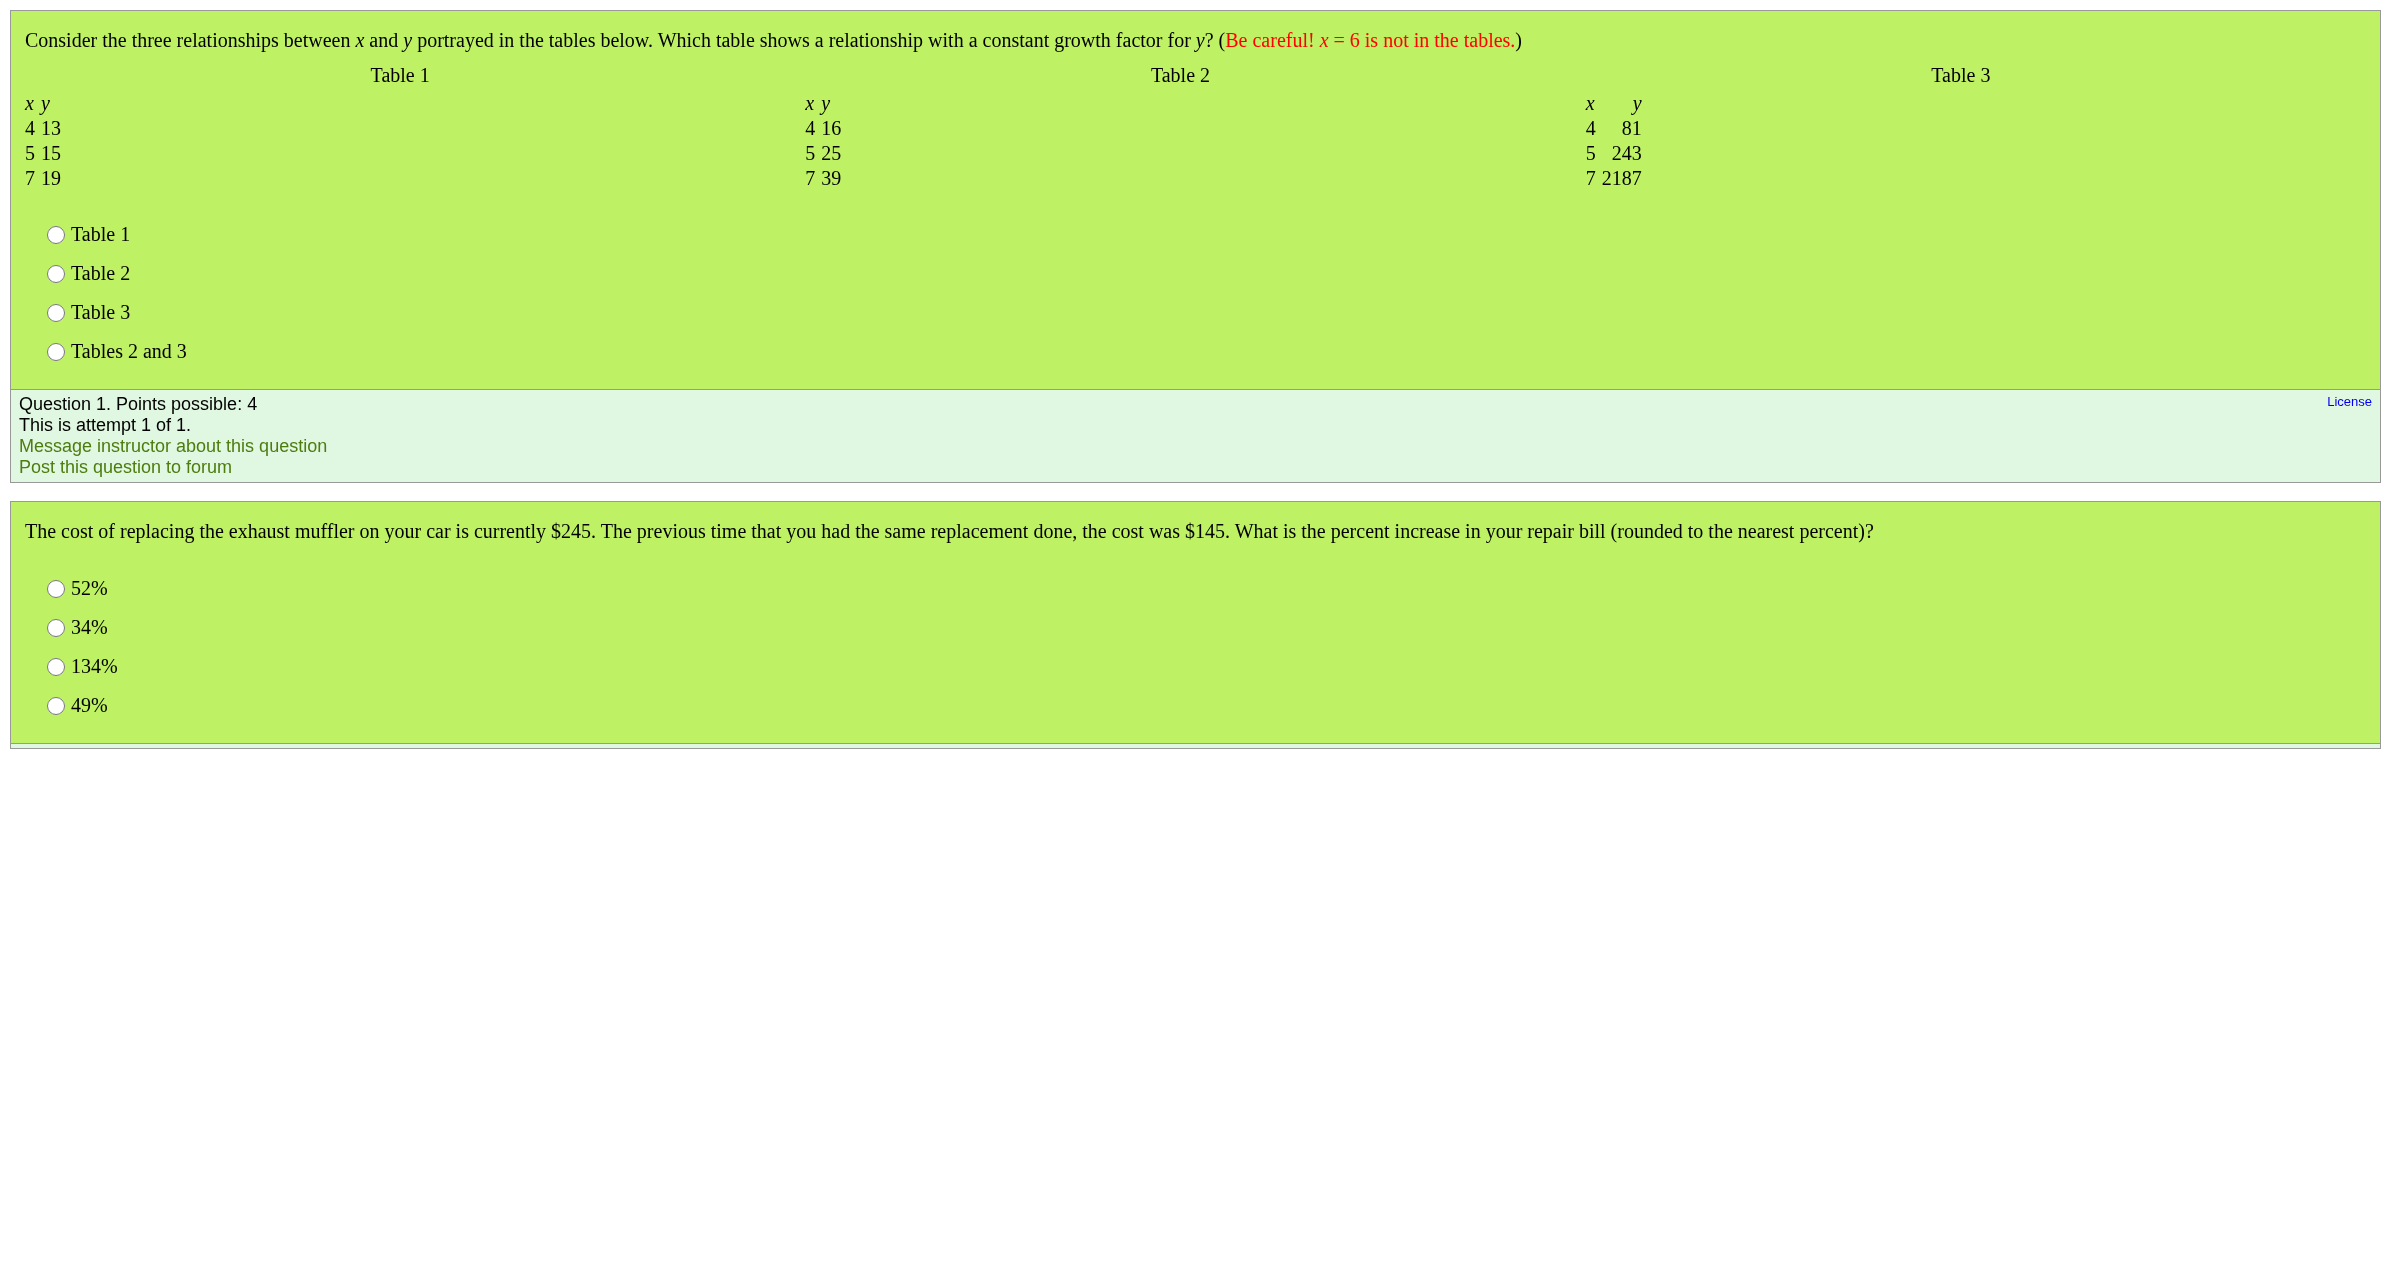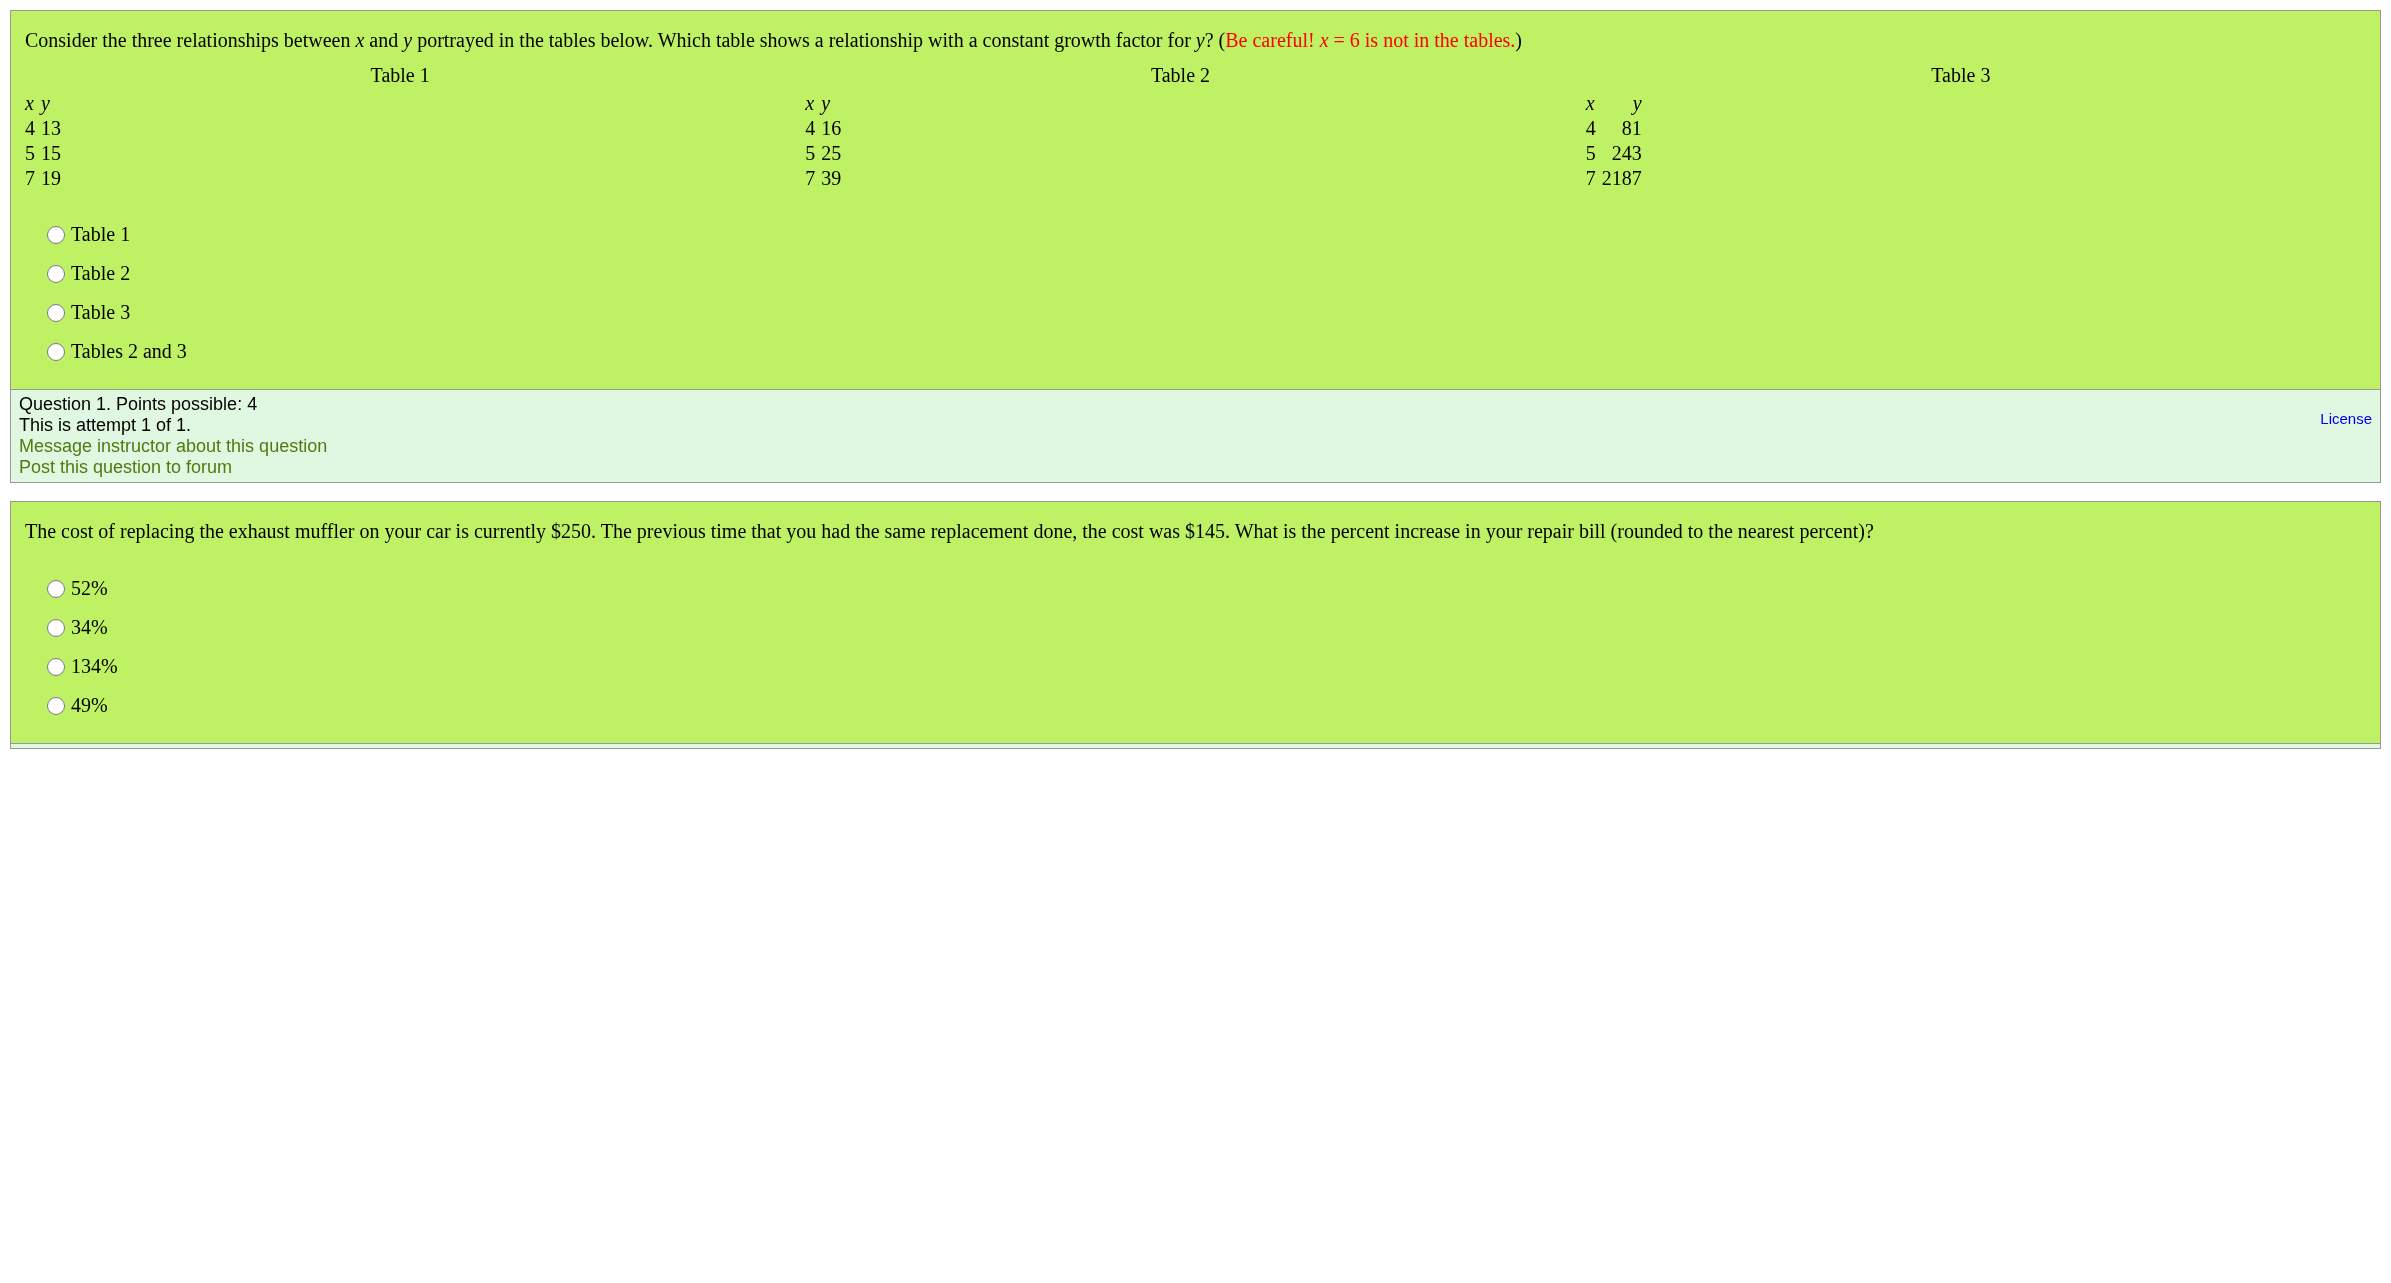--- a/index.html
+++ b/index.html
@@ -22,24 +22,23 @@
     font-family: "Trebuchet MS", Verdana, sans-serif;
     font-size: 18px;
     padding: 4px 8px;
     margin-bottom: 18px;
     position: relative;
   }
   .license-link {
     position: absolute;
     right: 8px;
     top: 4px;
-    font-size: 15px;
+    font-size: 13px;
     color: #0000ee;
     cursor: pointer;
-    margin-top: 16px;
   }
   a.ww-link { color: #4d7c0f; text-decoration: none; cursor:pointer; }
   .prompt { margin: 4px 0 10px 0; line-height: 1.35; }
   .warn { color: red; }
   .mathvar { font-family: "Times New Roman", serif; font-style: italic; }
   .tables-row { display: flex; width: 100%; }
   .table-col { flex: 1 1 0; padding-right: 30px; }
   .table-title { text-align: center; margin-bottom: 4px; }
   table.data { border-collapse: collapse; font-size: 20px; }
   table.data td { padding: 1px 6px 1px 0; text-align: left; white-space: nowrap; }
@@ -153,21 +152,21 @@
 
 <div class="feedback-box">
   <span class="license-link">License</span>
   <div>Question 1. Points possible: 4</div>
   <div>This is attempt 1 of 1.</div>
   <div><a class="ww-link">Message instructor about this question</a></div>
   <div><a class="ww-link">Post this question to forum</a></div>
 </div>
 
 <div class="question-box">
-  <div class="prompt">The cost of replacing the exhaust muffler on your car is currently $250. The previous time that you had the same replacement done, the cost was $145. What is the percent increase in your repair bill (rounded to the nearest percent)?</div>
+  <div class="prompt">The cost of replacing the exhaust muffler on your car is currently $245. The previous time that you had the same replacement done, the cost was $145. What is the percent increase in your repair bill (rounded to the nearest percent)?</div>
 
   <div class="choices">
     <label class="choice-row">
       <input type="radio" name="q2" style="">
       <span>52%</span>
     </label>
     <label class="choice-row">
       <input type="radio" name="q2" style="">
       <span>34%</span>
     </label>

